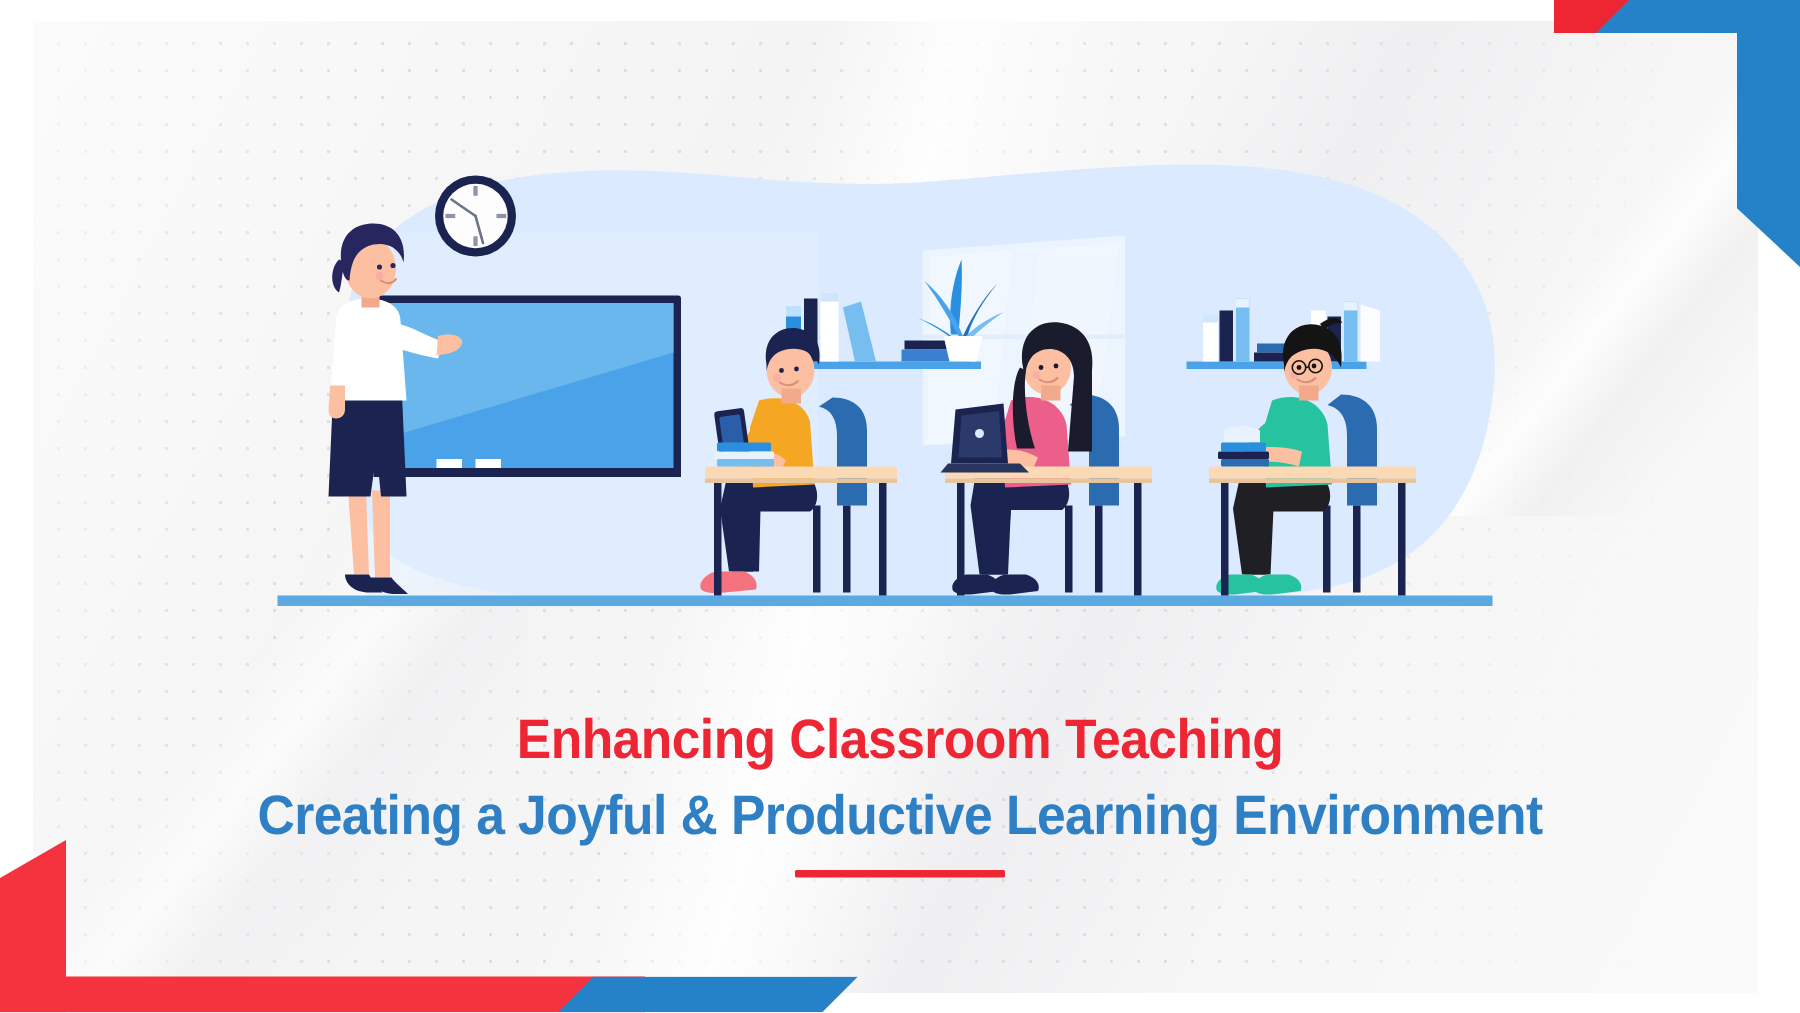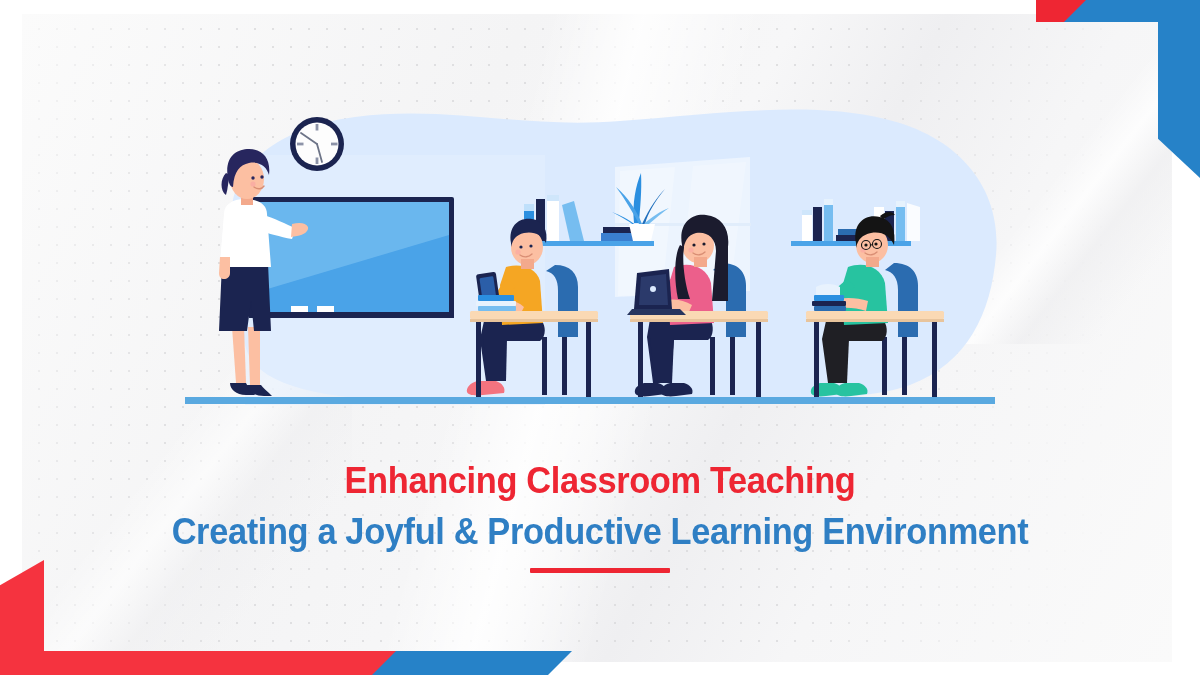--- a/index.html
+++ b/index.html
@@ -74,21 +74,21 @@
   }
   .acc-bottom-blue{
     left:372px;top:651px;width:200px;height:24px;
     background:#2682c8;
     clip-path:polygon(24px 0,100% 0,calc(100% - 24px) 100%,0 100%);
   }
   
   .illus{position:absolute;left:150px;top:95px;width:900px;height:330px;}
   
   .headline{
-    position:absolute;left:0;top:462px;width:1200px;text-align:center;
+    position:absolute;left:0;top:474px;width:1200px;text-align:center;
     line-height:1;
   }
   .title-main{
     display:block;
     font-family:"Liberation Sans","DejaVu Sans",sans-serif;
     font-weight:700;font-size:37px;letter-spacing:-.4px;
     color:#ee2633;
     transform:scaleX(.93);
   }
   .title-sub{

